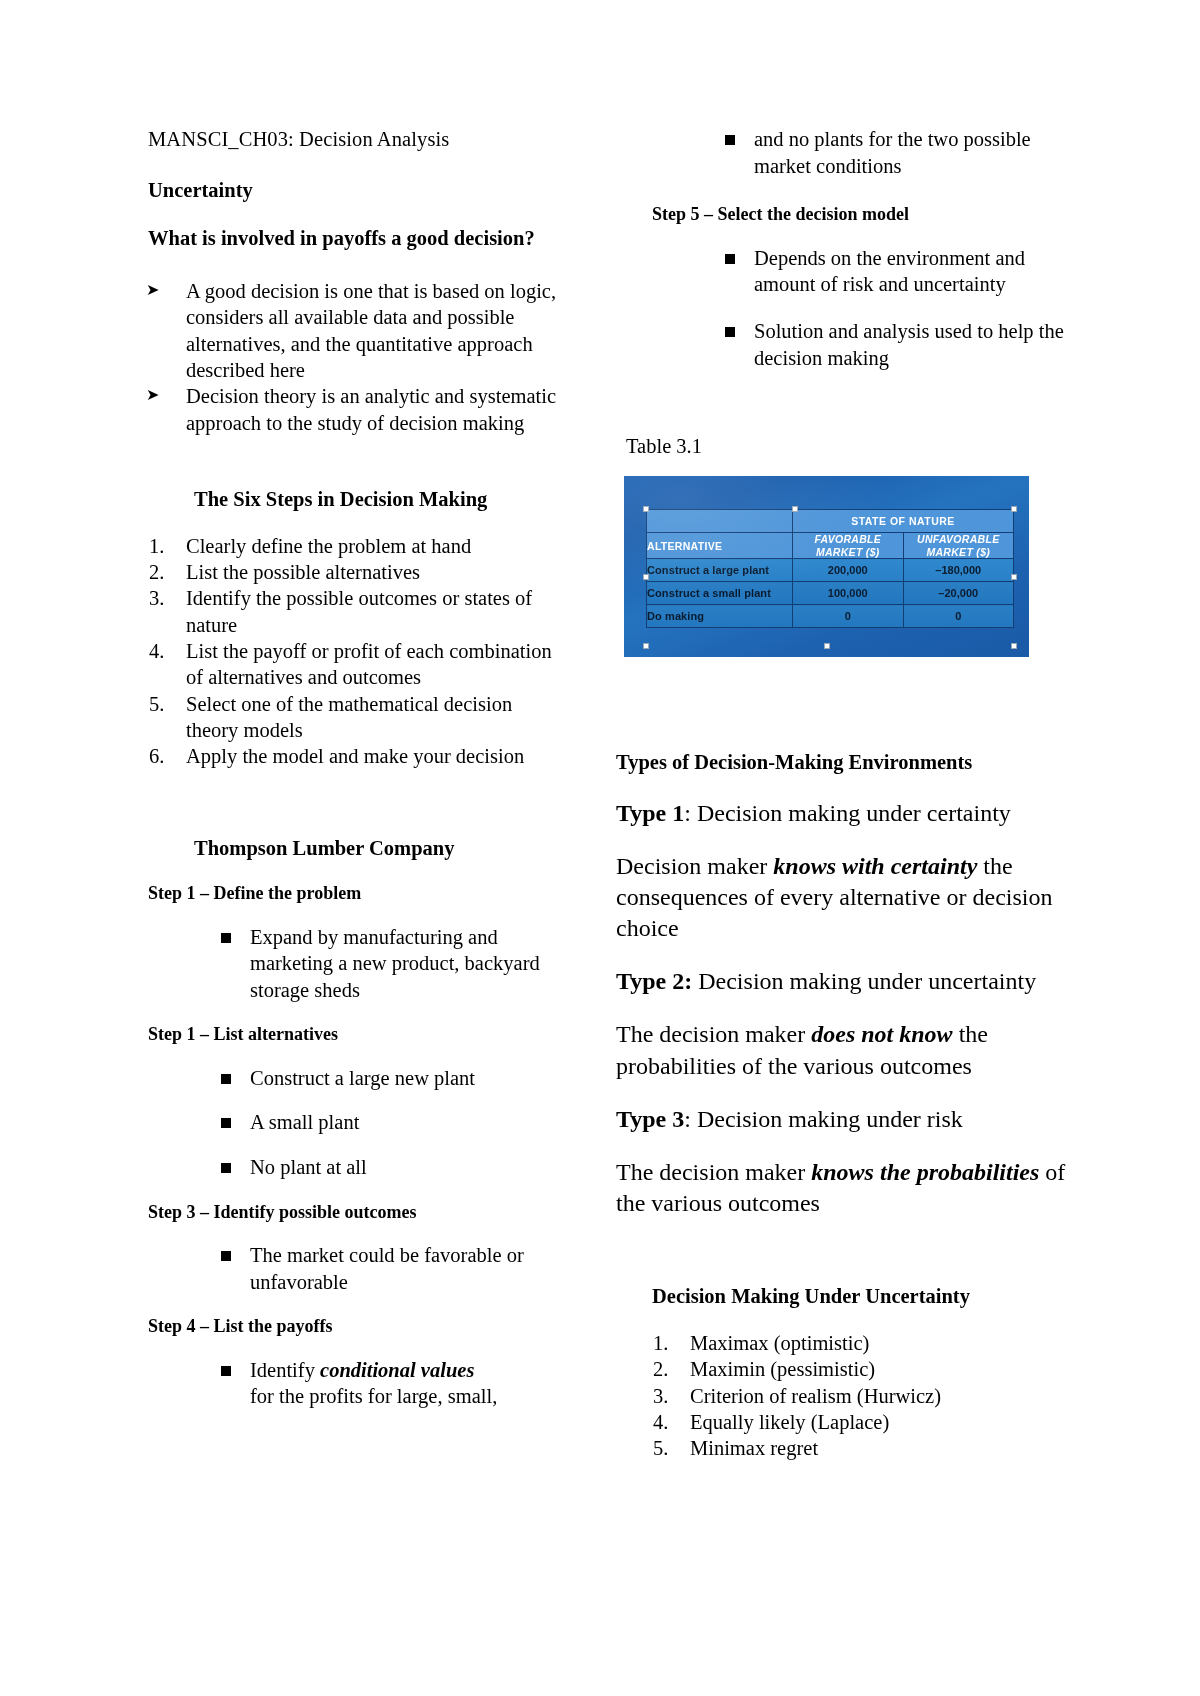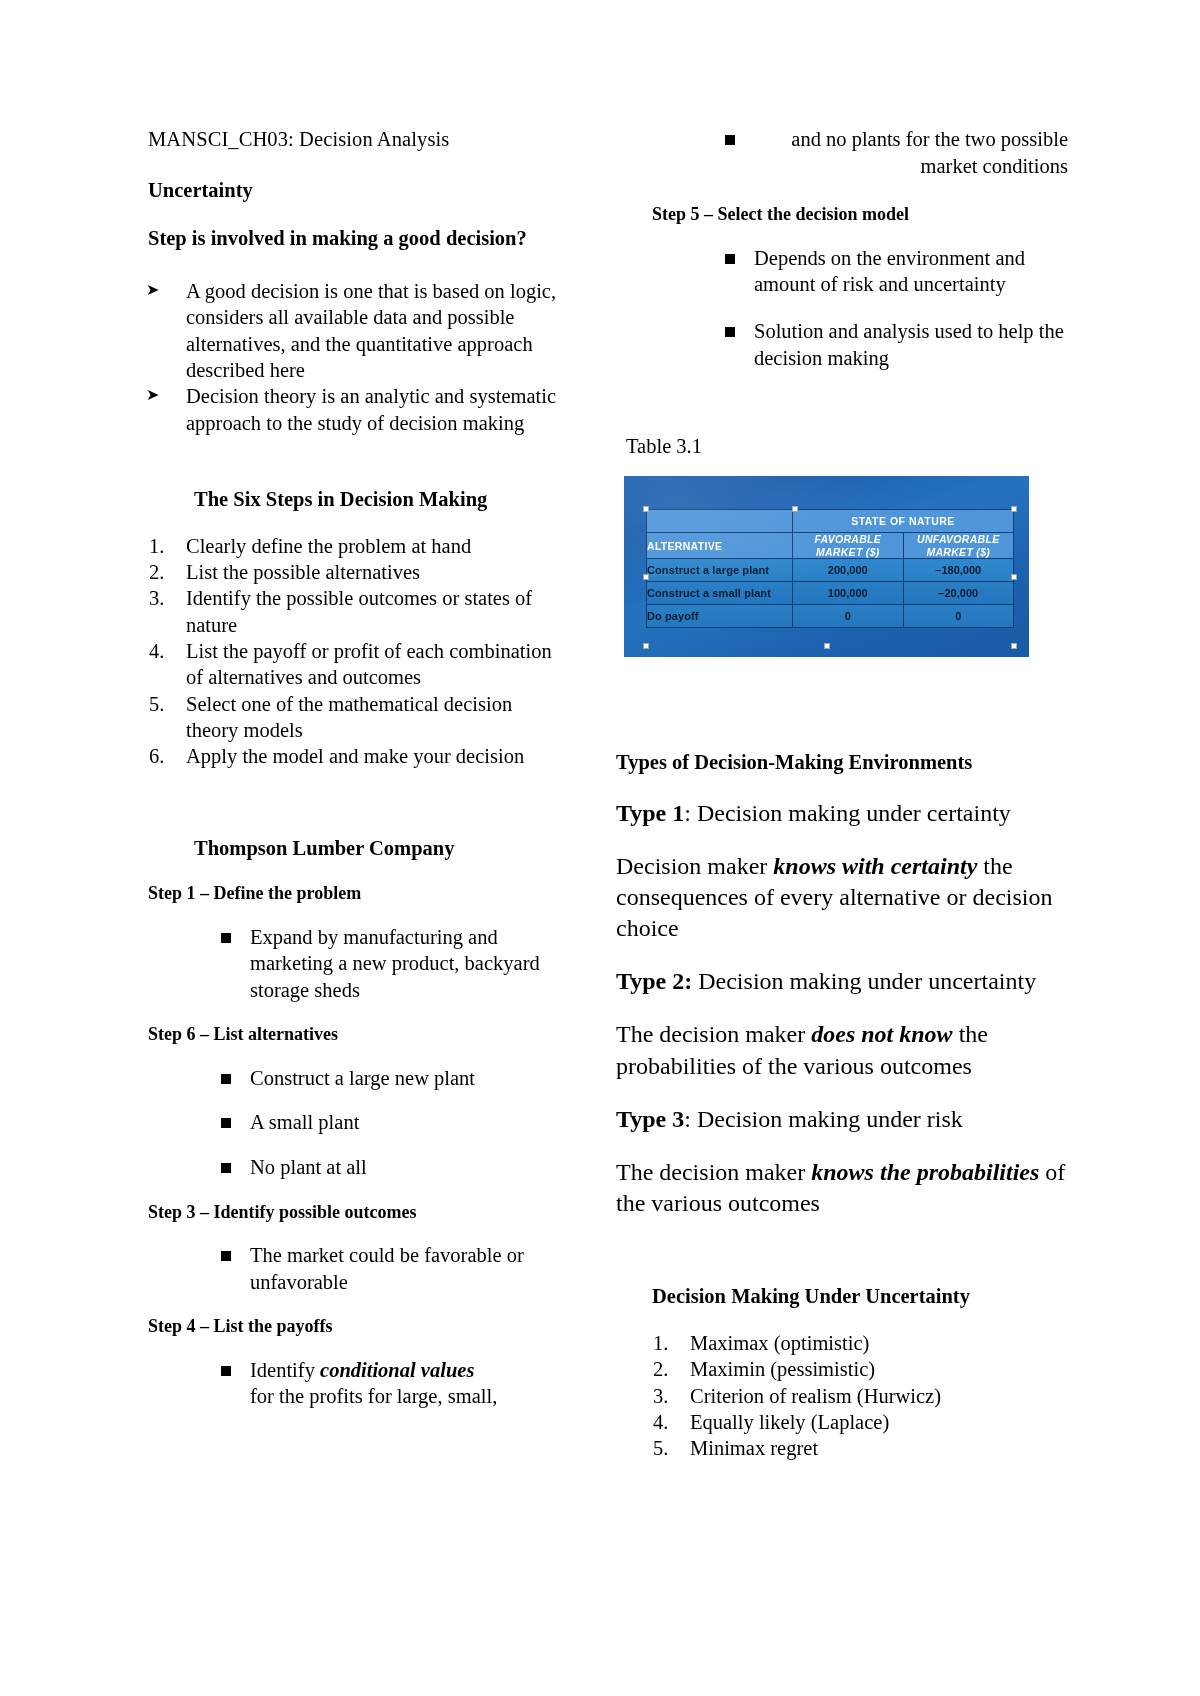--- a/index.html
+++ b/index.html
@@ -101,21 +101,21 @@
   }
   ul.sq > li:last-child { margin-bottom: 0; }
   ul.sq > li::before {
     content: "";
     position: absolute;
     left: -29px;
     top: 9px;
     width: 10px; height: 10px;
     background: #000;
   }
-  ul.sq.tight > li { margin-bottom: 0; text-align: right; }
+  ul.sq.tight > li { margin-bottom: 0; }
 
   
   ol.num {
     list-style: none;
     counter-reset: n;
     margin: 0 0 24px 0;
     padding: 0 0 0 74px;
   }
   ol.num > li {
     counter-increment: n;
@@ -252,21 +252,21 @@
 
 <div class="page">
   <div class="cols">
 
     <div class="col">
 
       <div class="doc-title">MANSCI_CH03: Decision Analysis</div>
 
       <h2 class="sec">Uncertainty</h2>
 
-      <h2 class="sec q">Step is involved in making a good decision?</h2>
+      <h2 class="sec q">What is involved in payoffs a good decision?</h2>
 
       <ul class="arrow">
         <li>A good decision is one that is based on logic, considers all available data and possible alternatives, and the quantitative approach described here</li>
         <li>Decision theory is an analytic and systematic approach to the study of decision making</li>
       </ul>
 
       <div class="spacer-sm"></div>
 
       <h3 class="center">The Six Steps in Decision Making</h3>
 
@@ -281,21 +281,21 @@
 
       <div class="spacer-md"></div>
 
       <h3 class="center">Thompson Lumber Company</h3>
 
       <h3 class="step">Step 1 – Define the problem</h3>
       <ul class="sq">
         <li>Expand by manufacturing and marketing a new product, backyard storage sheds</li>
       </ul>
 
-      <h3 class="step">Step 6 – List alternatives</h3>
+      <h3 class="step">Step 1 – List alternatives</h3>
       <ul class="sq">
         <li>Construct a large new plant</li>
         <li>A small plant</li>
         <li>No plant at all</li>
       </ul>
 
       <h3 class="step">Step 3 – Identify possible outcomes</h3>
       <ul class="sq">
         <li>The market could be favorable or unfavorable</li>
       </ul>
@@ -349,21 +349,21 @@
               <td class="cell-alt">Construct a large plant</td>
               <td class="cell-val">200,000</td>
               <td class="cell-val">–180,000</td>
             </tr>
             <tr>
               <td class="cell-alt">Construct a small plant</td>
               <td class="cell-val">100,000</td>
               <td class="cell-val">–20,000</td>
             </tr>
             <tr>
-              <td class="cell-alt">Do payoff</td>
+              <td class="cell-alt">Do making</td>
               <td class="cell-val">0</td>
               <td class="cell-val">0</td>
             </tr>
           </tbody>
             </table>
         </div>
         <span class="handle h1"></span>
         <span class="handle h2"></span>
         <span class="handle h3"></span>
         <span class="handle h4"></span>

